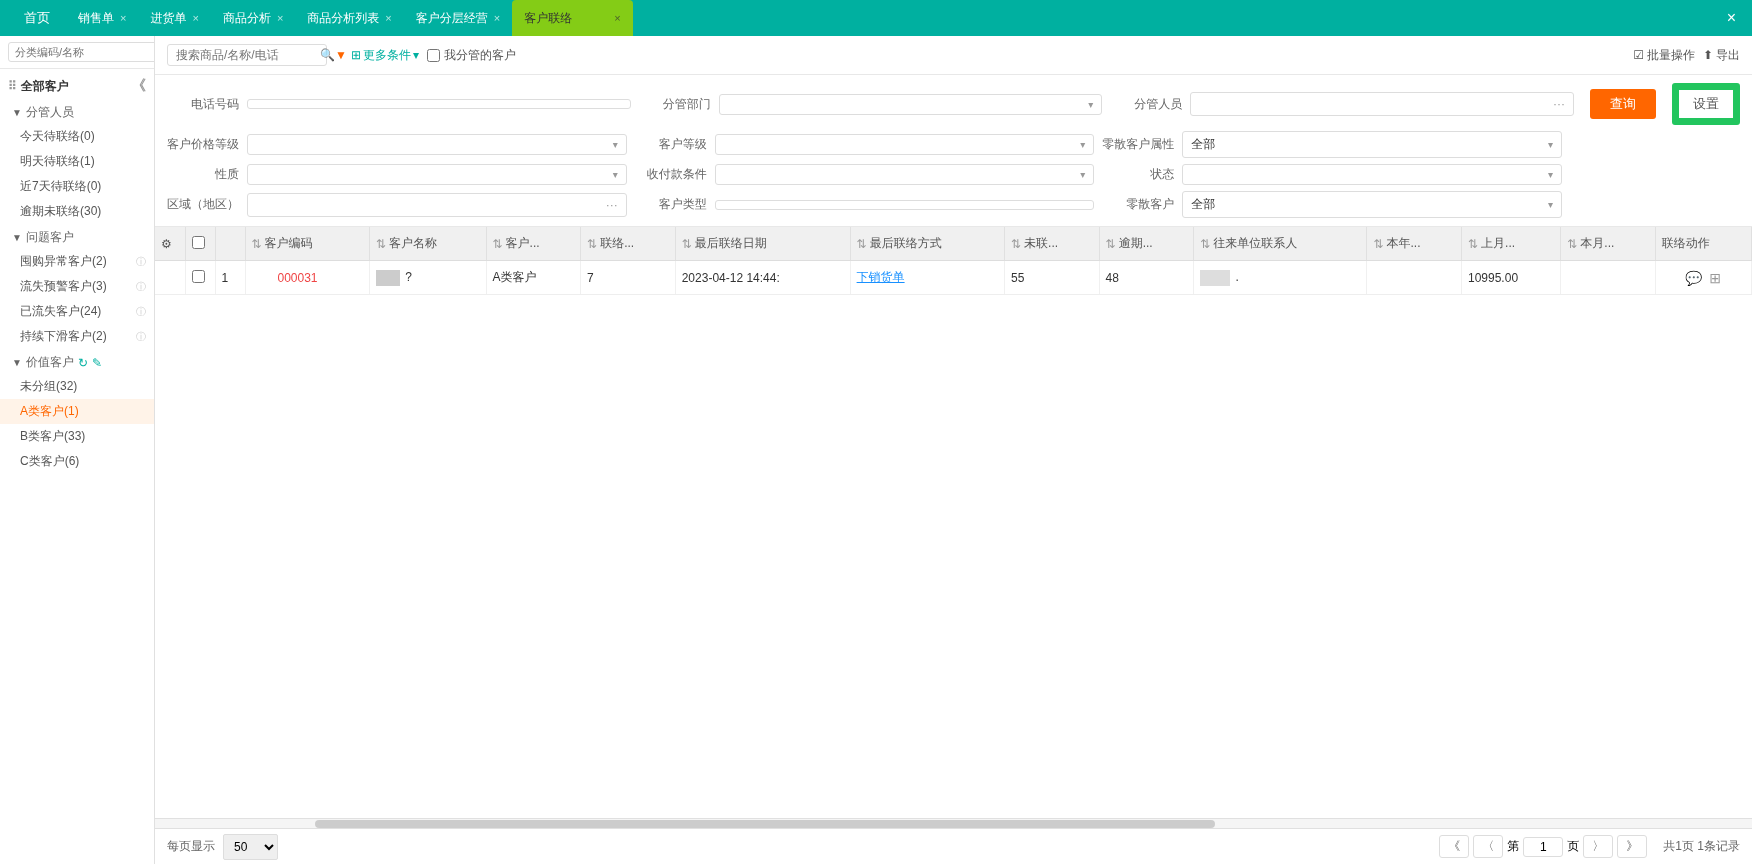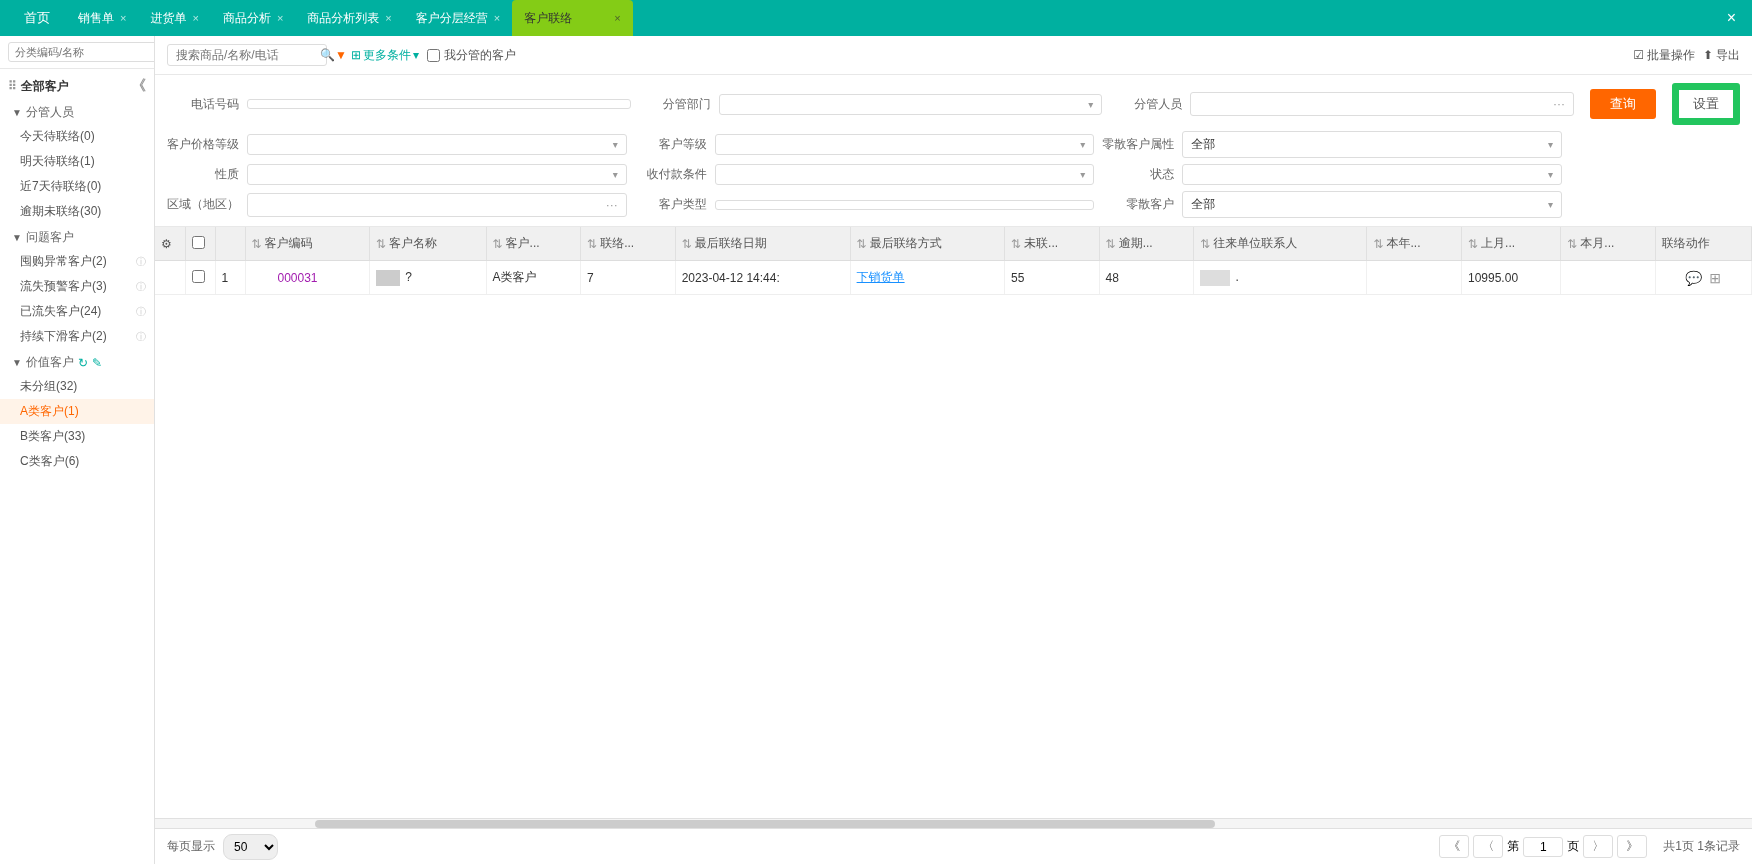--- a/index.html
+++ b/index.html
@@ -260,21 +260,21 @@
       border-top: 1px solid #e0e0e0;
       padding: 6px 12px;
       display: flex;
       align-items: center;
       gap: 8px;
       height: 36px;
     }
     .page-size-label { color: #666; }
     .page-size-select {
       border: 1px solid #ddd;
-      border-radius: 9px;
+      border-radius: 2px;
       padding: 4px 6px;
       font-size: 12px;
       outline: none;
     }
     .pagination {
       display: flex;
       align-items: center;
       gap: 4px;
       margin-left: auto;
     }
@@ -635,21 +635,21 @@
             </th>
           </tr>
         </thead>
         <tbody>
           <tr>
             <td class="gear-icon-cell"></td>
             <td>
               <input type="checkbox" style="">
             </td>
             <td>1</td>
-            <td style="color:#a21caf;cursor:pointer;padding-left:32px;">000031</td>
+            <td style="color:#ef4444;cursor:pointer;padding-left:32px;">000031</td>
             <td>
               <span style="display:inline-block;width:24px;height:16px;background:#ccc;vertical-align:middle;margin-right:2px;"></span>
               <span>?</span>
             </td>
             <td>A类客户</td>
             <td>7</td>
             <td>2023-04-12 14:44:</td>
             <td>
               <span class="link-text">下销货单</span>
             </td>

